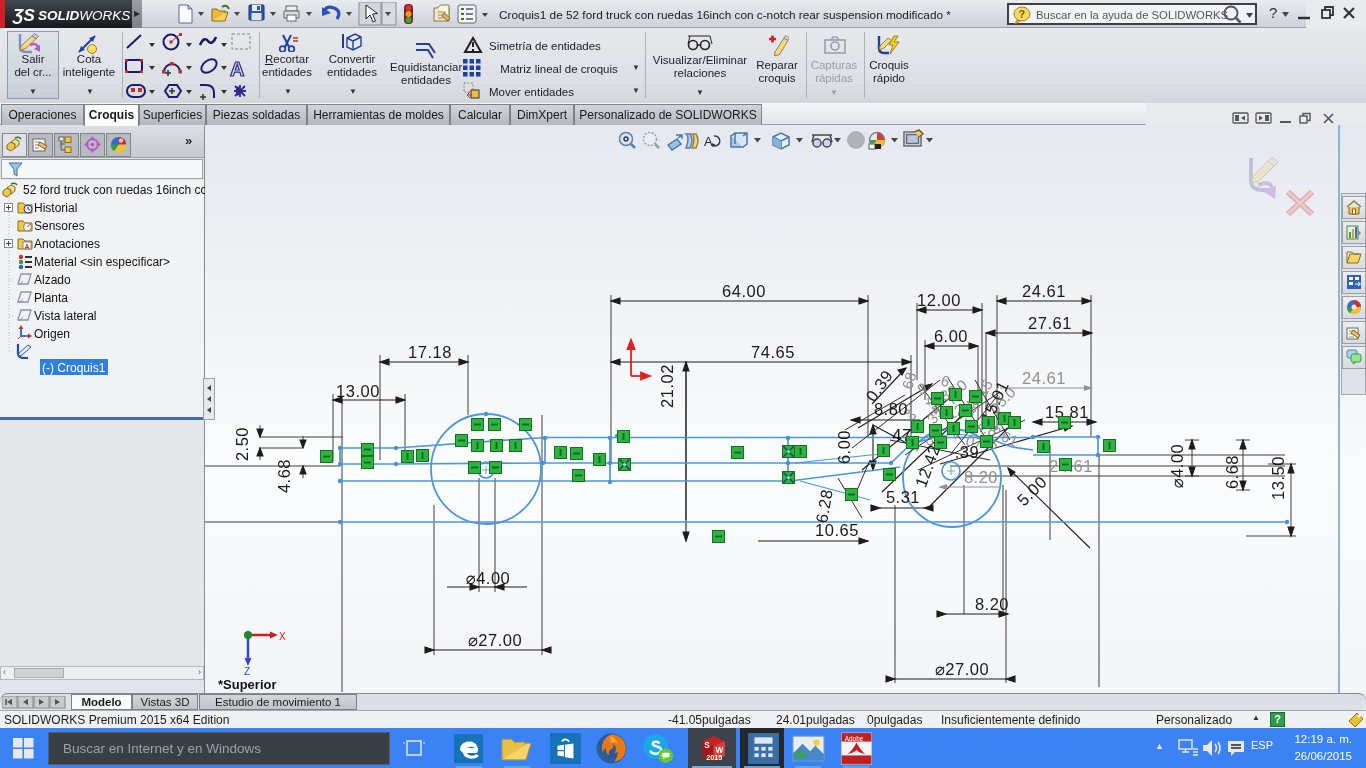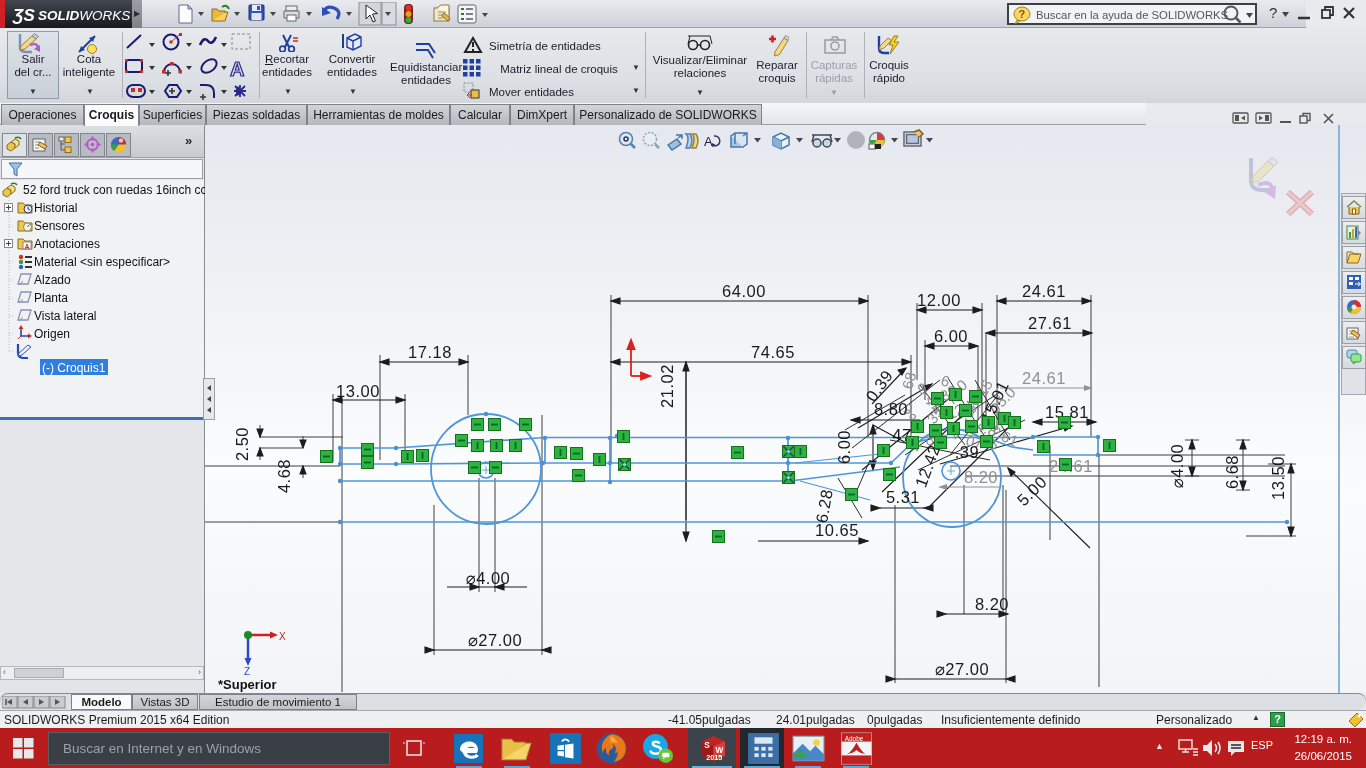--- a/index.html
+++ b/index.html
@@ -64,21 +64,21 @@
 #bottabs { position:absolute; left:0; top:693px; width:1366px; height:17px; background:#dcdfe3; border-top:1px solid #85898f;border-radius:8px; }
 .btab { position:absolute; top:0px; height:16px; background:linear-gradient(#d2d5d9,#bfc3c8); border:1px solid #7e8288;
   font-size:11.5px; color:#1a1a1a; text-align:center; padding-top:1px;}
 .btab.active { background:#fafbfc; font-weight:bold; }
 
 
 #statusbar { position:absolute; left:0; top:710px; width:1366px; height:18px; background:#eef0f2; border-top:1px solid #a5a9af;
   font-size:12px; color:#1c1c1c; }
 
 
-#taskbar { position:absolute; left:0; top:728px; width:1366px; height:40px; background:#b91c1c; }
+#taskbar { position:absolute; left:0; top:728px; width:1366px; height:40px; background:#3b82f6; }
 #tbsearch { position:absolute; left:48px; top:4px; width:342px; height:33px; background:#3a3f46; border:1px solid #5a5f66; }
 #tbsearch span { position:absolute; left:14px; top:8px; font-size:13.5px; color:#9aa1a9; }
 .tbicon { position:absolute; top:4px; width:33px; height:33px; }
 #tbclock { position:absolute; left:1282px; top:3px; width:70px; color:#fff; font-size:11.5px; text-align:right; line-height:17px;}
 </style>
 </head>
 <body>
 <div id="page">
 
   <div id="titlebar">
@@ -146,20 +146,21 @@
           <path d="M4 7 h8 M4 10 h8 M4 13 h5" stroke="#9a8a5a" fill="none"></path>
           <path d="M10 8 l6 5 -2 3 -6 -5 z" fill="#e8b93e" stroke="#7a6a3a"></path>
         </g>
       <g transform="translate(26,2)">
           <rect x="0" y="0" width="18" height="18" rx="2" fill="#f5f6f8" stroke="#666"></rect>
           <path d="M3 4 h3 M3 9 h3 M3 14 h3" stroke="#2a7a2a" stroke-width="2"></path>
           <path d="M8 4 h7 M8 9 h7 M8 14 h7" stroke="#556" stroke-width="1.5"></path>
         </g>
       <path d="M50 10 l6 0 -3 4 z" fill="#444"></path>
     </svg>
+    <span id="wtitle">Croquis1 de 52 ford truck con ruedas 16inch con c-notch rear suspension modificado *</span>
     <div id="searchbox">
       <svg class="abs" style="left:3px;top:1px;" width="22" height="18" viewBox="0 0 22 18">
           <ellipse cx="10" cy="8" rx="8" ry="7" fill="#f8d860" stroke="#a08020"></ellipse>
           <path d="M5 14 l-2 4 5 -3 z" fill="#f8d860" stroke="#a08020"></path>
           <text x="6.5" y="12" font-size="11" font-weight="bold" fill="#7a5a10">?</text>
         </svg>
       <span class="stx">Buscar en la ayuda de SOLIDWORKS</span>
       <svg class="abs" style="left:212px;top:0px;" width="34" height="20" viewBox="0 0 34 20">
           <circle cx="10" cy="8" r="6.5" fill="none" stroke="#556" stroke-width="2"></circle>
           <path d="M14.5 12.5 l5 5" stroke="#556" stroke-width="2.5"></path>

